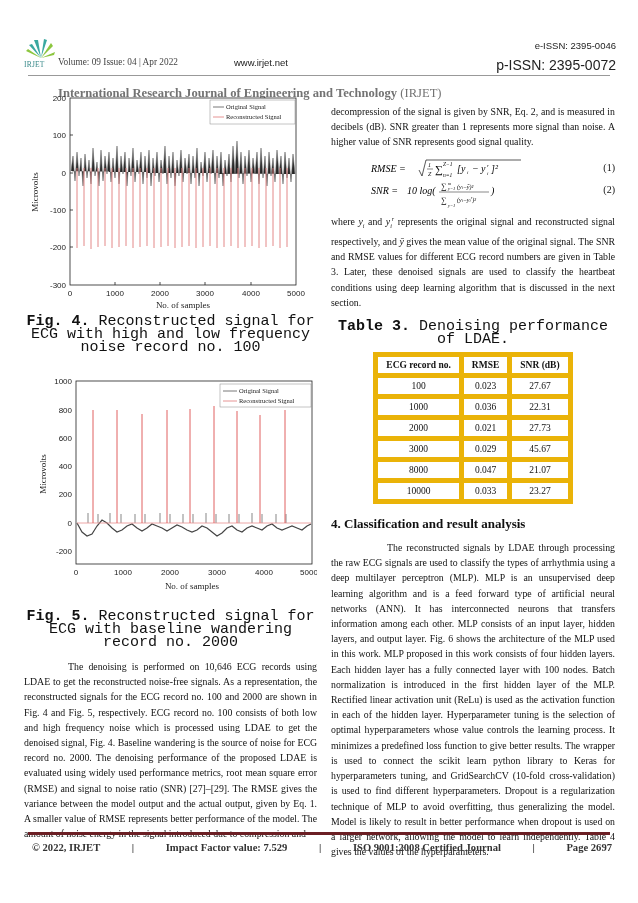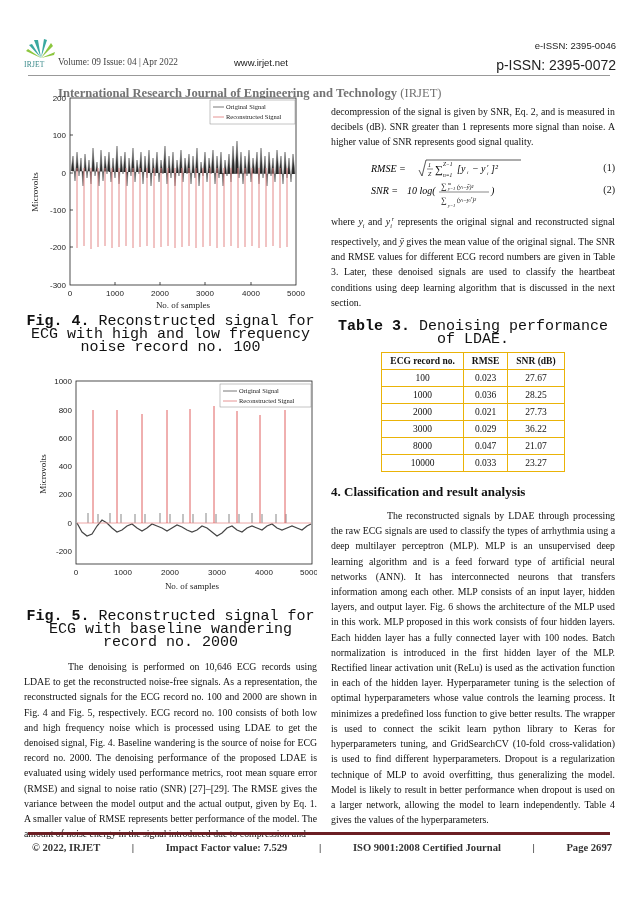--- a/index.html
+++ b/index.html
@@ -23,21 +23,21 @@
   .caption { text-align:center; font-size:15px; line-height:13px; font-family:Liberation Mono, monospace; margin-top:4px; }
   .caption b { font-weight:bold; }
 
   p.body { margin:0; font-size:9.8px; line-height:15.2px; text-align:justify; font-family:"Liberation Serif",serif; }
   p.indent { text-indent:44px; }
 
   .eq { position:relative; height:22px; font-size:10px; font-family:"Liberation Serif",serif; font-style:italic; }
   .eq .num { position:absolute; right:0; top:4px; font-style:normal; }
 
   table.t3 { border-collapse:collapse; margin:6px auto 0 auto; font-size:9.5px; font-family:"Liberation Serif",serif; }
-  table.t3 th, table.t3 td { border:1px solid #eab308; padding:1px 8px; text-align:center; height:14px; }
+  table.t3 th, table.t3 td { border:5px solid #eab308; padding:1px 8px; text-align:center; height:14px; }
   table.t3 th { font-weight:bold; }
 
   h3.sec { font-size:13px; font-weight:bold; margin:12px 0 8px 0; font-family:"Liberation Serif",serif; }
 
   .footer-rule { position:absolute; left:28px; top:832px; width:582px; height:3px; background:#6b1f24; }
   .footer { position:absolute; left:32px; top:842px; width:580px; font-size:10.6px; font-weight:bold; color:#333; font-family:"Liberation Serif",serif; display:flex; justify-content:space-between; }
 </style>
 </head>
 <body>
 
@@ -285,31 +285,31 @@
     </thead>
     <tbody>
       <tr>
           <td>100</td>
           <td>0.023</td>
           <td>27.67</td>
         </tr>
       <tr>
           <td>1000</td>
           <td>0.036</td>
-          <td>28.25</td>
+          <td>22.31</td>
         </tr>
       <tr>
           <td>2000</td>
           <td>0.021</td>
           <td>27.73</td>
         </tr>
       <tr>
           <td>3000</td>
           <td>0.029</td>
-          <td>36.22</td>
+          <td>45.67</td>
         </tr>
       <tr>
           <td>8000</td>
           <td>0.047</td>
           <td>21.07</td>
         </tr>
       <tr>
           <td>10000</td>
           <td>0.033</td>
           <td>23.27</td>

